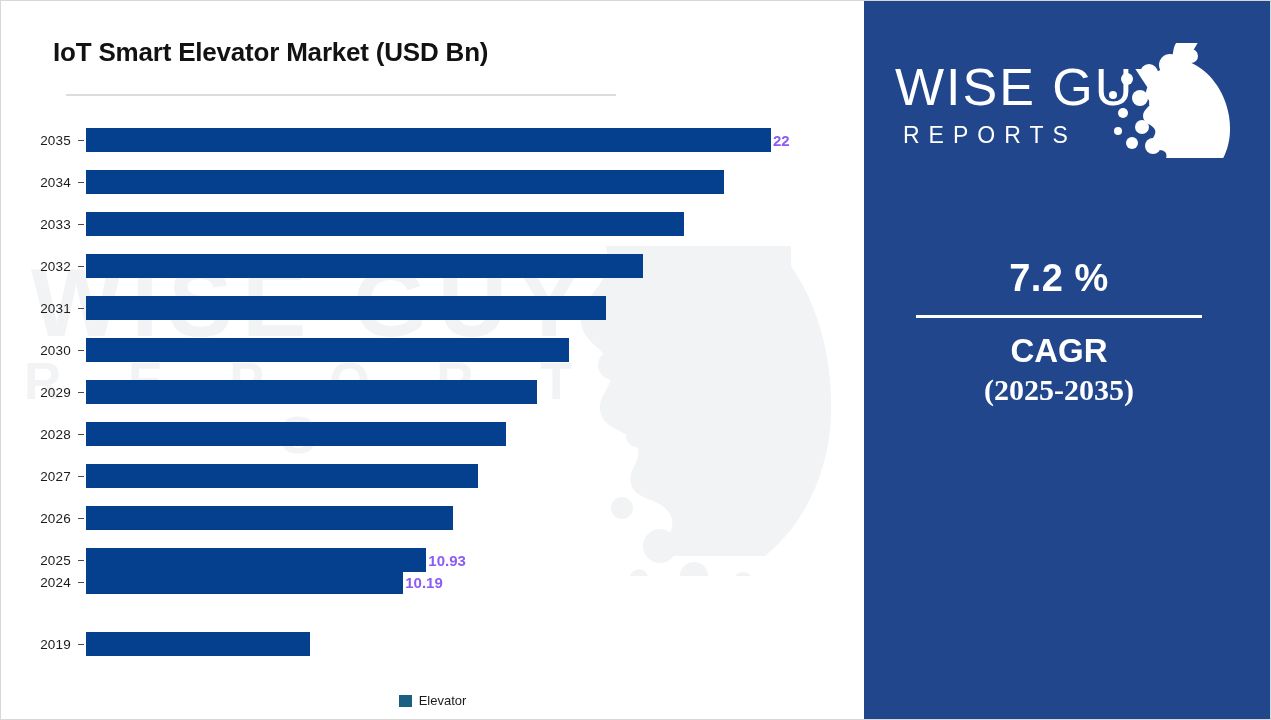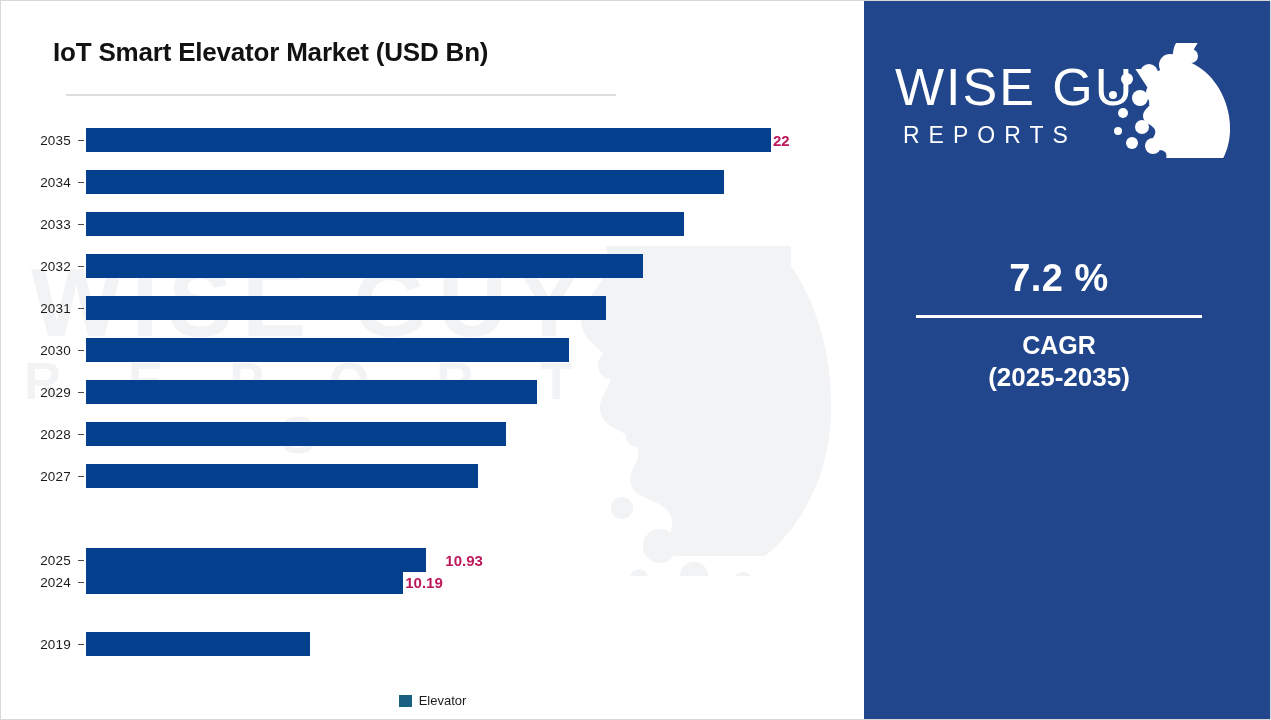--- a/index.html
+++ b/index.html
@@ -104,21 +104,21 @@
   .bar {
     position: absolute;
     left: 85px;
     height: 24px;
     background: #05408F;
   }
   .bar-value {
     position: absolute;
     font-size: 15px;
     font-weight: bold;
-    color: #be185d;
+    color: #8b5cf6;
     white-space: nowrap;
   }
 
   #legend {
     position: absolute;
     left: 0; top: 692px;
     width: 863px;
     display: flex;
     justify-content: center;
     align-items: center;
@@ -163,28 +163,29 @@
     letter-spacing: 0.5px;
     line-height: 1;
     margin-bottom: 18px;
   }
   #cagr-divider {
     width: 286px; height: 3px;
     background: #ffffff;
     margin: 0 auto 12px auto;
   }
   #cagr-label {
-    font-size: 25px;
+    font-size: 33px;
     font-weight: bold;
     line-height: 1.25;
   }
   #cagr-period {
-    font-size: 26px;
+    font-size: 30px;
     font-weight: bold;
     line-height: 1.25;
+    font-family: Liberation Serif, serif;
   }
   #brand-url {
     position: absolute;
     left: 0; bottom: 32px;
     width: 406px;
     text-align: center;
     font-size: 19px;
     color: #ffffff;
     letter-spacing: 0.1px;
   }
@@ -277,25 +278,30 @@
         <div class="bar-row" style="top: 302px;">
           <span class="y-label">2028</span>
           <span class="tick"></span>
           <span class="bar" title="2028: 13.5" style="width: 420.341px; background: rgb(5, 64, 143);"></span>
         </div>
         <div class="bar-row" style="top: 344px;">
           <span class="y-label">2027</span>
           <span class="tick"></span>
           <span class="bar" title="2027: 12.6" style="width: 392.318px; background: rgb(5, 64, 143);"></span>
         </div>
+        <div class="bar-row" style="top: 386px;">
+          <span class="y-label">2026</span>
+          <span class="tick"></span>
+          <span class="bar" title="2026: 11.8" style="width: 367.409px; background: rgb(5, 64, 143);"></span>
+        </div>
         <div class="bar-row" style="top: 428px;">
           <span class="y-label">2025</span>
           <span class="tick"></span>
           <span class="bar" title="2025: 10.93" style="width: 340.32px; background: rgb(5, 64, 143);"></span>
-          <span class="bar-value" style="left: 427.32px; margin-left: 17px;">10.93</span>
+          <span class="bar-value" style="left: 427.32px;">10.93</span>
         </div>
         <div class="bar-row" style="top: 450px;">
           <span class="y-label">2024</span>
           <span class="tick"></span>
           <span class="bar" title="2024: 10.19" style="width: 317.28px; background: rgb(5, 64, 143);"></span>
           <span class="bar-value" style="left: 404.28px;">10.19</span>
         </div>
         <div class="bar-row" style="top: 512px;">
           <span class="y-label">2019</span>
           <span class="tick"></span>

